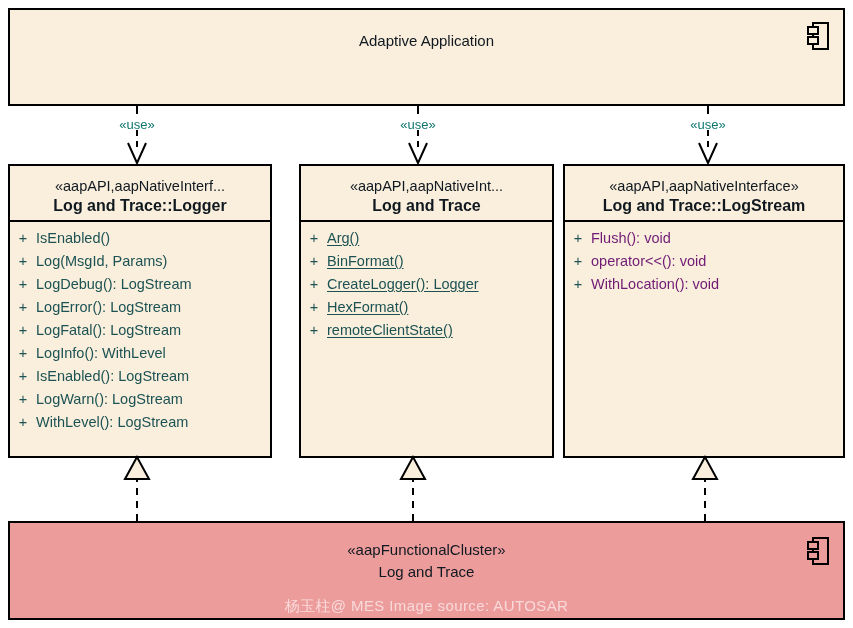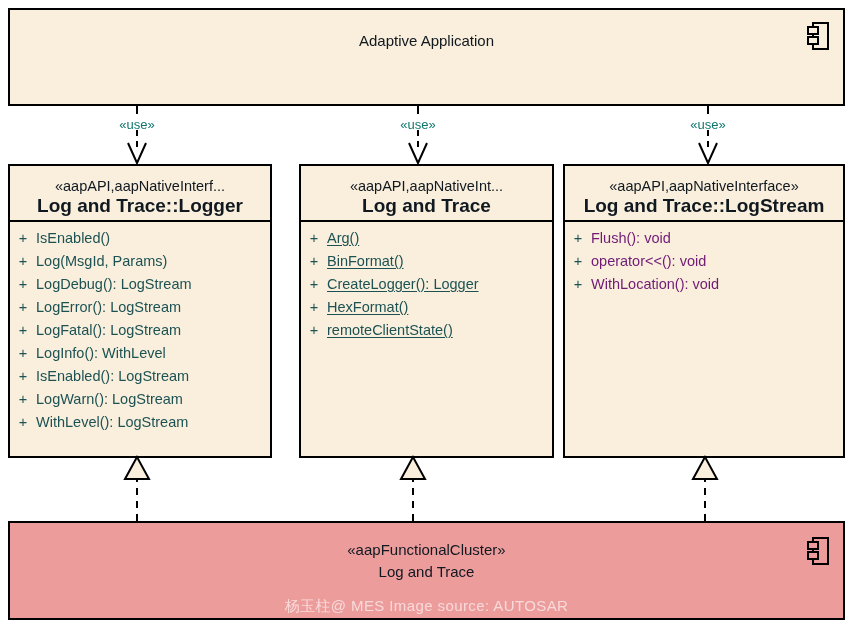--- a/index.html
+++ b/index.html
@@ -68,21 +68,21 @@
     padding-top: 10px;
     height: 56px;
   }
   .class-stereotype {
     font-size: 14.5px;
     line-height: 20px;
     color: #101820;
     white-space: nowrap;
   }
   .class-name {
-    font-size: 19px;
+    font-size: 16px;
     line-height: 20px;
     color: #101820;
     font-weight: 700;
     white-space: nowrap;
   }
   .class-ops {
     padding: 8px 0 0 0;
   }
   .op-row {
     display: flex;

